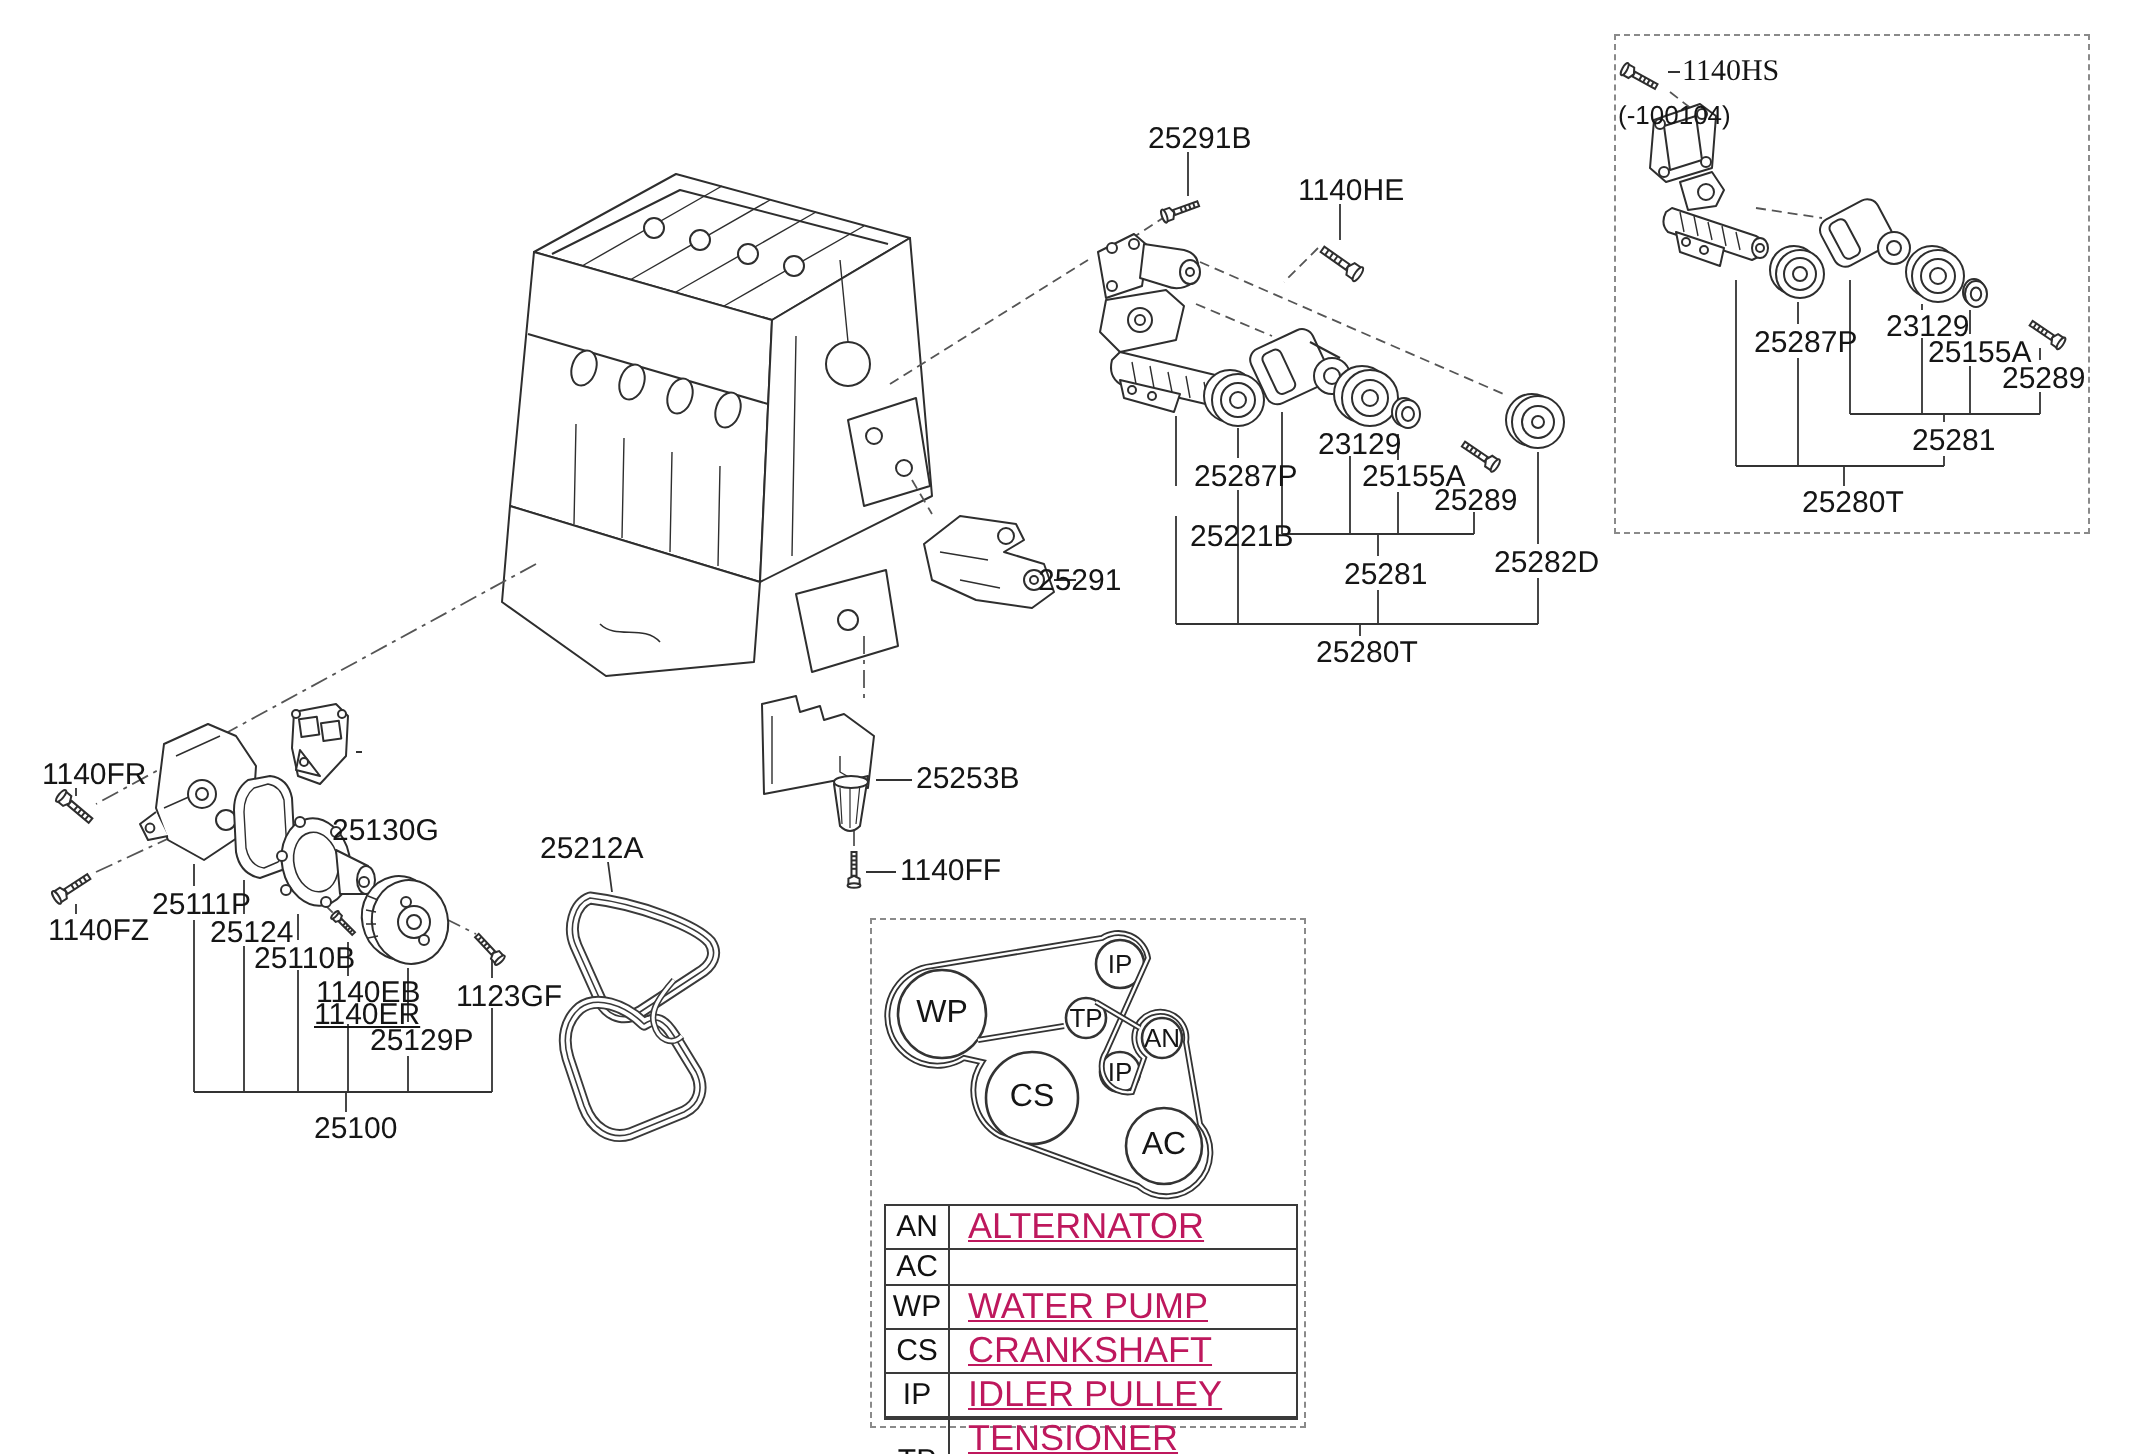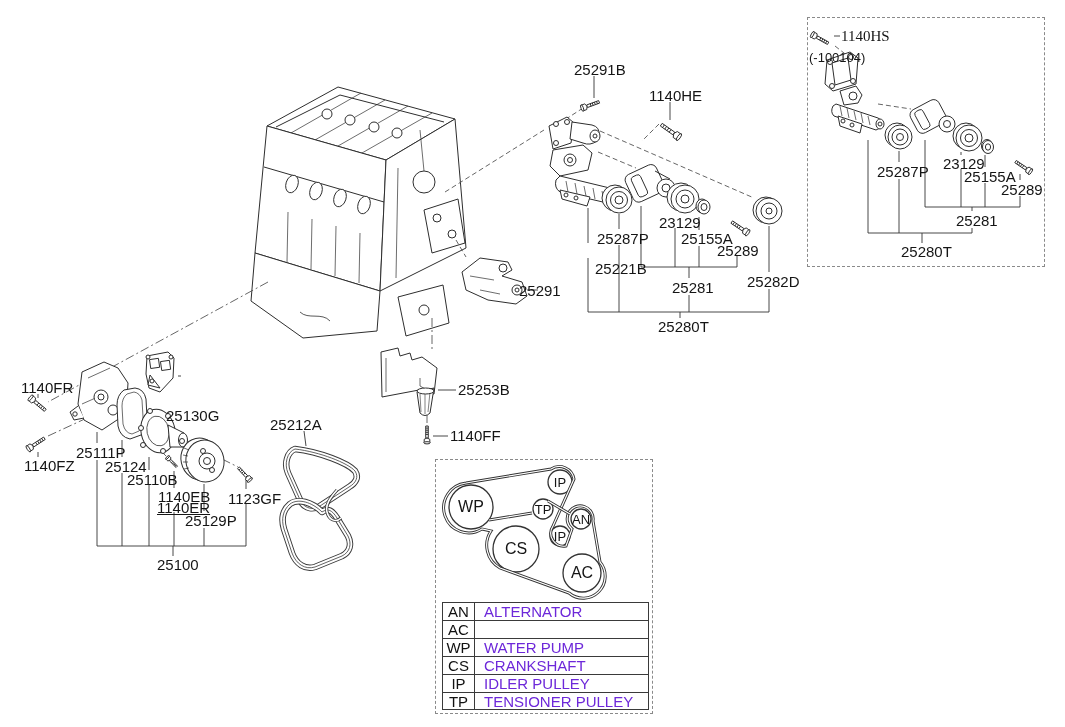--- a/index.html
+++ b/index.html
@@ -10,21 +10,21 @@
   .lbl-s{font-size:13px;}
   .pcode{position:absolute;transform:translate(-50%,-50%);color:#151515;font-size:13px;}
   .pcode-lg{font-size:16px;}
   .dashbox{position:absolute;border:1px dashed #8a8a8a;}
   #legend{position:absolute;left:442px;top:602px;width:205px;height:106px;
           border:1.4px solid #3a3a3a;display:grid;grid-template-rows:repeat(6,1fr);}
   .legrow{display:grid;grid-template-columns:32px 1fr;border-bottom:1px solid #3a3a3a;}
   .legrow:last-child{border-bottom:none;}
   .legcode{border-right:1px solid #3a3a3a;display:flex;align-items:center;justify-content:center;
            font-size:15px;color:#111;}
-  .legname{display:flex;align-items:center;padding-left:9px;font-size:15px;color:#6d28d9;}
+  .legname{display:flex;align-items:center;padding-left:9px;font-size:18px;color:#be185d;text-decoration:underline;}
   svg *{vector-effect:non-scaling-stroke;}
 </style>
 </head>
 <body>
 
 <div id="stage">
 
   <svg id="art" width="1065" height="727" viewBox="0 0 1065 727">
     <defs>
       <g id="bolt" stroke="#2e2e2e" stroke-width="1" fill="#fff">

